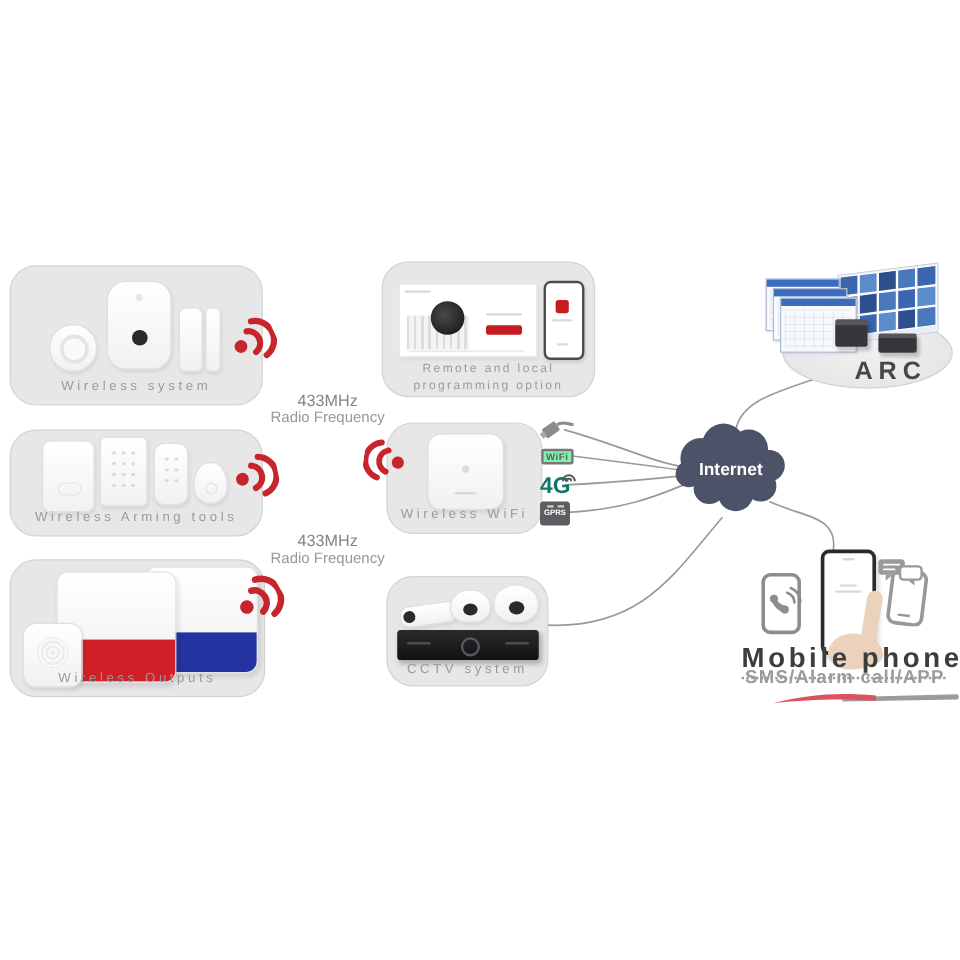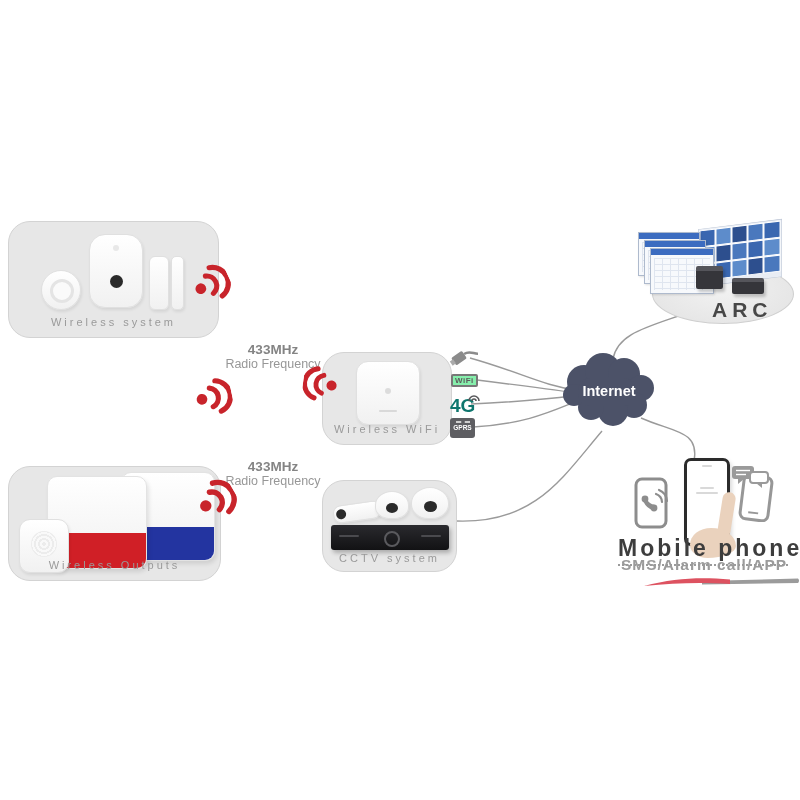--- a/index.html
+++ b/index.html
@@ -7,21 +7,21 @@
           font-family:"Liberation Sans",sans-serif;}
   .abs{position:absolute;}
   
   .gbox{position:absolute;background:#e7e7e7;border:1px solid #d3d3d3;border-radius:22px;}
   .boxlabel{position:absolute;left:0;right:0;text-align:center;color:#9a9a9a;
             letter-spacing:3px;font-size:11px;white-space:nowrap;}
   .boxlabel2{position:absolute;left:0;right:0;text-align:center;color:#9a9a9a;
              letter-spacing:2px;font-size:10px;line-height:14px;white-space:nowrap;}
   
   .rf{position:absolute;width:130px;text-align:center;}
-  .rf .freq{font-weight:bold;color:#848484;font-size:13.5px;margin-top:16px;}
+  .rf .freq{font-weight:normal;color:#848484;font-size:13.5px;}
   .rf .txt{color:#979797;font-size:12.5px;}
   
   .dev{position:absolute;background:linear-gradient(180deg,#ffffff,#f1f1f1);
        border:1px solid #e0e0e0;box-shadow:1px 2px 3px rgba(0,0,0,.08);}
   .lens{position:absolute;background:#2a2a2a;border-radius:50%;}
   
   .panic{width:38px;height:38px;border-radius:50%;}
   .panic-ring{position:absolute;left:8px;top:8px;width:18px;height:18px;border:3px solid #e4e4e4;
               border-radius:50%;background:#fafafa;}
   
@@ -106,20 +106,35 @@
   </div>
   <svg class="abs" style="left:192px;top:265px;transform:rotate(-25deg)" width="38" height="38">
       <use href="#radio"></use>
     </svg>
 
   <div class="rf" style="left:208px;top:326px;">
     <div class="freq">433MHz</div>
     <div class="txt">Radio Frequency</div>
   </div>
 
+  <div class="gbox" style="left:8px;top:358px;width:209px;height:87px;">
+    <div class="dev" style="left:26px;top:8px;width:42px;height:58px;border-radius:7px;">
+      <div style="position:absolute;left:12px;top:34px;width:18px;height:9px;border:1px solid #e4e4e4;border-radius:5px;"></div>
+    </div>
+    <div class="dev" style="left:74px;top:5px;width:38px;height:56px;border-radius:5px;">
+      <div class="dots" style="left:7px;top:8px;width:26px;height:38px;"></div>
+    </div>
+    <div class="dev" style="left:119px;top:10px;width:27px;height:50px;border-radius:9px;">
+      <div class="dots" style="left:6px;top:8px;width:16px;height:28px;"></div>
+    </div>
+    <div class="dev" style="left:152px;top:26px;width:27px;height:33px;border-radius:45% 45% 50% 50%/60% 60% 42% 42%;">
+      <div style="position:absolute;left:9px;top:16px;width:8px;height:8px;border:1px solid #e2e2e2;border-radius:50%;"></div>
+    </div>
+    <div class="boxlabel" style="top:66px;">Wireless Arming tools</div>
+  </div>
   <svg class="abs" style="left:194px;top:378px;transform:rotate(-12deg)" width="38" height="38">
       <use href="#radio"></use>
     </svg>
 
   <div class="rf" style="left:208px;top:443px;">
     <div class="freq">433MHz</div>
     <div class="txt">Radio Frequency</div>
   </div>
 
   <div class="gbox" style="left:8px;top:466px;width:211px;height:113px;">
@@ -132,20 +147,41 @@
     <div class="dev" style="left:10px;top:52px;width:48px;height:52px;border-radius:11px;">
       <div style="position:absolute;left:11px;top:11px;width:26px;height:26px;border-radius:50%;
                   background:repeating-radial-gradient(circle at 50% 50%,#ececec 0 2px,#f9f9f9 2px 4px);"></div>
     </div>
     <div class="boxlabel" style="top:92px;">Wireless Outputs</div>
   </div>
   <svg class="abs" style="left:196px;top:480px;transform:rotate(-30deg)" width="40" height="40">
       <use href="#radio"></use>
     </svg>
 
+  <div class="gbox" style="left:318px;top:218px;width:176px;height:111px;">
+    <div class="window" style="left:13px;top:17px;width:114px;height:60px;">
+      <div class="wline" style="left:4px;top:5px;width:22px;"></div>
+      <div style="position:absolute;left:6px;top:26px;width:52px;height:28px;
+                  background:repeating-linear-gradient(90deg,#dcdcdc 0 2px,#f4f4f4 2px 6px);"></div>
+      <div class="lens" style="left:26px;top:14px;width:28px;height:28px;background:radial-gradient(circle at 40% 40%,#4a4a4a,#111);"></div>
+      <div class="wline" style="left:72px;top:24px;width:30px;"></div>
+      <div style="position:absolute;left:72px;top:34px;width:30px;height:8px;background:#c61c22;border-radius:2px;"></div>
+      <div class="wline" style="left:8px;top:55px;width:96px;height:1px;"></div>
+    </div>
+    <div style="position:absolute;left:134px;top:15px;width:30px;height:62px;background:#fff;
+                border:2px solid #4c4c4c;border-radius:6px;box-shadow:1px 2px 3px rgba(0,0,0,.1);">
+      <div style="position:absolute;left:8px;top:14px;width:11px;height:11px;background:#c61c22;border-radius:2.5px;"></div>
+      <div class="wline" style="left:5px;top:30px;width:17px;height:2px;"></div>
+      <div class="wline" style="left:9px;top:50px;width:9px;height:2px;"></div>
+    </div>
+    <div class="boxlabel2" style="top:82px;">
+      <div>Remote and local</div>
+      <div>programming option</div>
+    </div>
+  </div>
 
   <div class="gbox" style="left:322px;top:352px;width:128px;height:91px;">
     <div class="dev" style="left:33px;top:8px;width:62px;height:62px;border-radius:12px;">
       <div class="lens" style="left:28px;top:26px;width:6px;height:6px;background:#dcdcdc;"></div>
       <div class="wline" style="left:22px;top:48px;width:18px;height:2px;"></div>
     </div>
     <div class="boxlabel" style="top:70px;">Wireless WiFi</div>
   </div>
   <svg class="abs" style="left:303px;top:366px;transform:scaleX(-1) rotate(-8deg)" width="36" height="36">
       <use href="#radio"></use>

